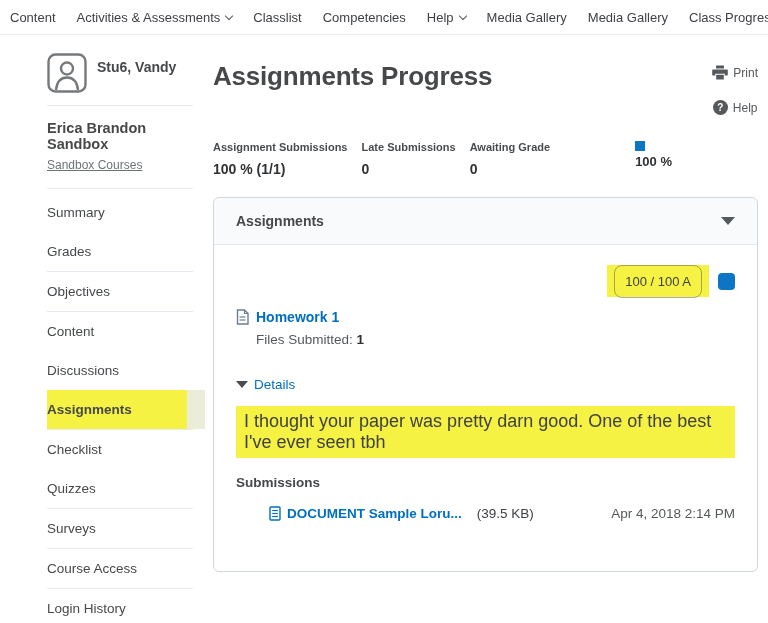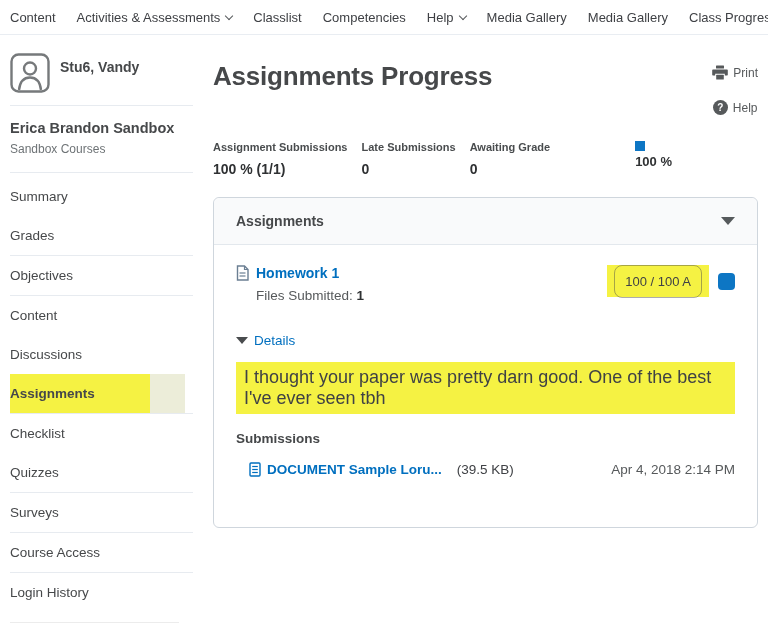--- a/index.html
+++ b/index.html
@@ -15,27 +15,27 @@
     font-size:13px; color:#3f4145; border-bottom:1px solid #e9edf2; background:#fff;
   }
   .nav-item { display:flex; align-items:center; gap:6px; cursor:pointer; white-space:nowrap; }
   .chev {
     display:inline-block; width:6px; height:6px;
     border-right:1.6px solid #56595b; border-bottom:1.6px solid #56595b;
     transform:rotate(45deg); margin-top:-3px;
   }
   
   .layout { display:flex; height:588px; }
-  aside { width:205px; flex:none; padding-top:12px; }
+  aside { width:205px; flex:none; padding-top:12px;padding-left:37px; }
   .profile { display:flex; gap:10px; padding:6px 10px 12px; }
   .profile .name { font-weight:bold; font-size:14px; margin-top:6px; color:#46484a; }
   .sep { height:1px; background:#e7ebf0; margin:0 12px 0 10px; }
   .course-block { padding:14px 10px 16px; }
   .course-title { font-weight:bold; font-size:14.5px; color:#46484a; }
-  .course-sub { font-size:12px; color:#6e7376; margin-top:6px; }
+  .course-sub { font-size:12px; color:#6e7376; margin-top:6px;text-decoration:underline; }
   .side-list { list-style:none; margin:4px 0 0; padding:0; }
   .side-item { padding:12px 10px; font-size:13.5px; color:#46484a; cursor:pointer; }
   .side-item.active {
     font-weight:bold;
     background:linear-gradient(90deg,#ffffff 0 10px,#f5f243 10px 150px,#ecedd9 150px 185px,#ffffff 185px);
   }
   .side-bottom-bar { height:13px; background:#ececec; margin:10px 26px 0 10px; }
   
   main { flex:1; padding:20px 10px 0 8px; }
   .page-header { display:flex; align-items:flex-start; }
@@ -53,38 +53,38 @@
   .mini-label { font-size:13px; font-weight:bold; margin-top:3px; color:#2f3133; }
   
   .panel { border:1px solid #cfd6dd; border-radius:6px; margin-top:20px; min-height:293px; background:#fff; }
   .panel-header { background:#f9fafb; border-bottom:1px solid #e3e8ed; border-radius:6px 6px 0 0;
     padding:15px 22px; display:flex; align-items:center; }
   .panel-title { font-weight:bold; font-size:14px; color:#46484a; }
   .collapse-tri { margin-left:auto; width:0; height:0; cursor:pointer;
     border-left:7px solid transparent; border-right:7px solid transparent; border-top:8px solid #565a5c; }
   .panel-body { padding:20px 22px 50px; }
   .assign-row { display:flex; align-items:flex-start; }
-  .assign-title { display:flex; gap:7px; align-items:center; }
+  .assign-title { display:flex; gap:7px; align-items:center;margin-top:44px; }
   .assign-link { color:#006fbf; font-weight:bold; font-size:14px; text-decoration:none; cursor:pointer; }
   .files { font-size:13.5px; color:#56595b; margin-top:7px; margin-left:20px; }
   .files b { color:#2f3133; }
   .grade-wrap { margin-left:auto; display:flex; align-items:center; gap:9px; }
   .grade-hl { background:#f5f243; padding:7px 7px; }
   .grade-pill { border:1px solid rgba(70,72,74,0.45); border-radius:8px; padding:8px 10px;
     font-size:13px; color:#3f4145; background:transparent; white-space:nowrap; }
   .blue-square { width:17px; height:17px; border-radius:4px; background:#0d76c4; cursor:pointer; }
   .details-row { margin-top:30px; display:flex; align-items:center; gap:6px;
     color:#006fbf; font-size:13.5px; cursor:pointer; width:fit-content; }
   .details-tri { width:0; height:0; border-left:6px solid transparent; border-right:6px solid transparent;
     border-top:7px solid #494c4e; }
   .feedback-hl { display:inline-block; background:#f5f243; padding:5px 8px;
     font-size:18px; color:#3f4145; margin-top:14px; }
   .subs-label { font-weight:bold; font-size:13.5px; margin-top:17px; color:#46484a; }
   .sub-row { display:flex; align-items:center; margin-top:16px; padding-left:13px; font-size:13.5px; }
-  .sub-left { display:flex; align-items:flex-end; gap:6px; }
+  .sub-left { display:flex; align-items:flex-end; gap:6px;margin-left:20px; }
   .sub-link { color:#006fbf; font-weight:600; cursor:pointer; }
   .sub-size { margin-left:9px; color:#3f4145; }
   .sub-time { margin-left:auto; color:#56595b; }
   svg { display:block; }
 </style>
 </head>
 <body>
 
 <nav class="topnav">
   <span class="nav-item">

